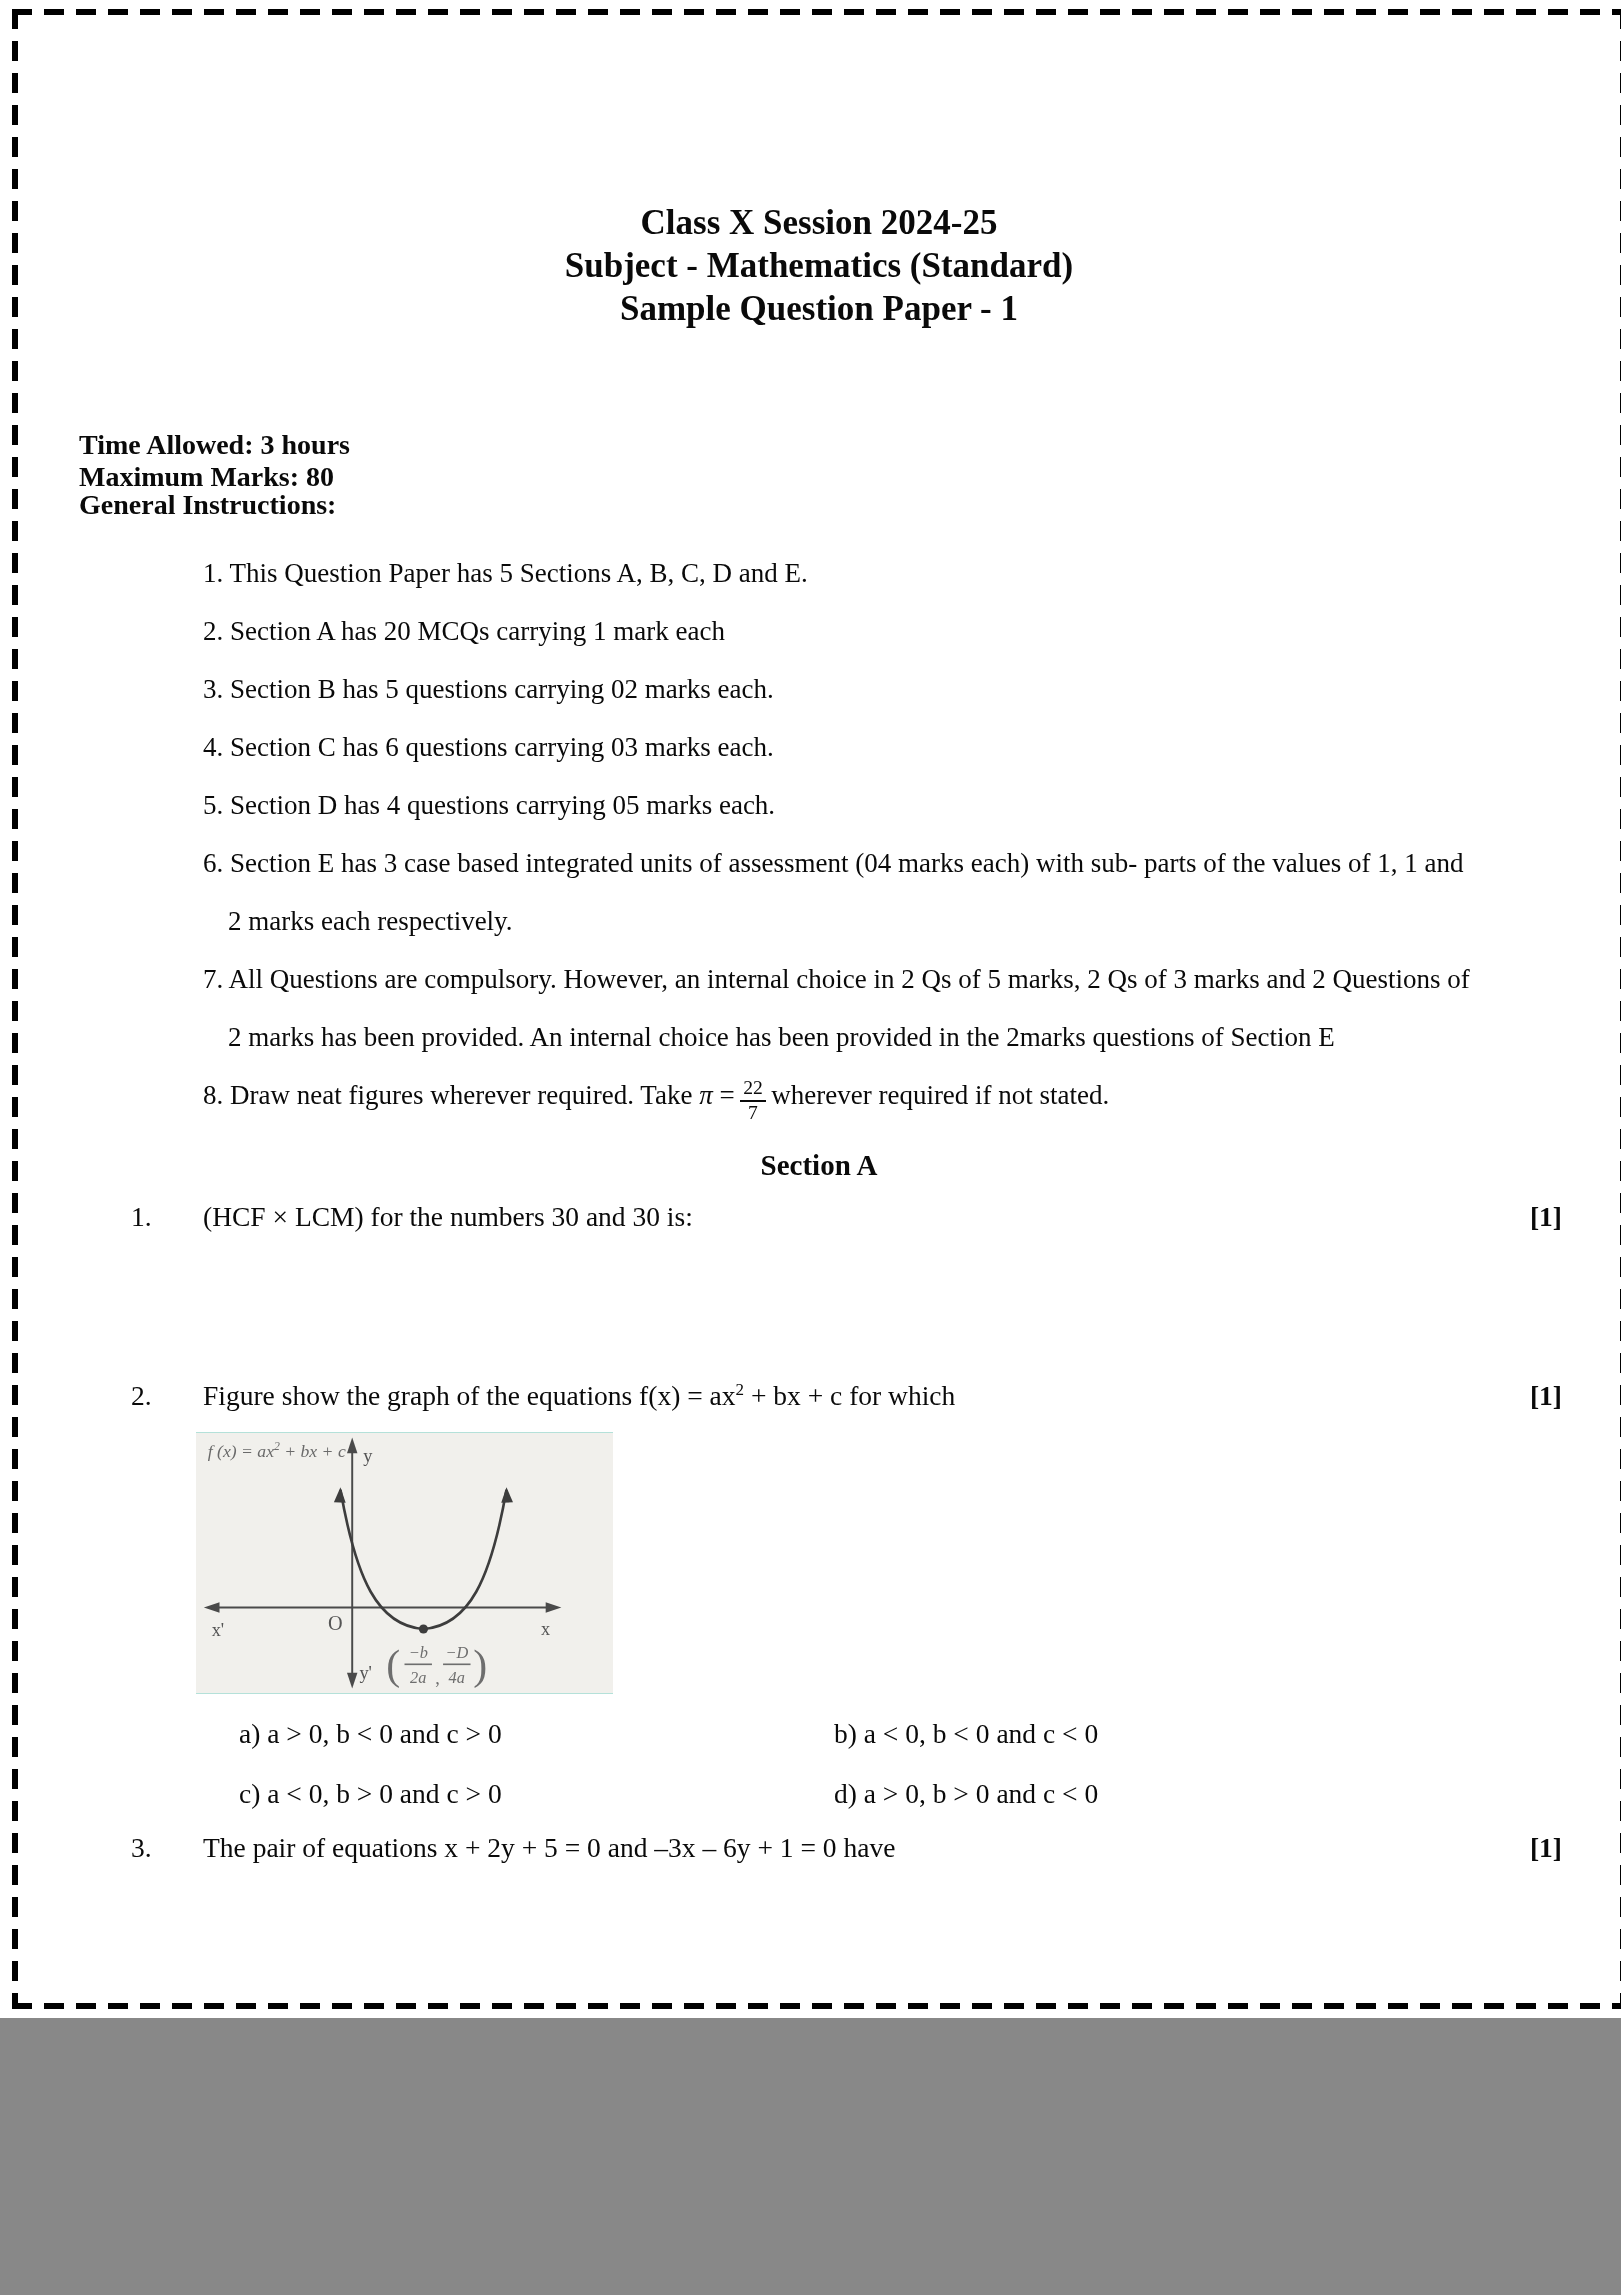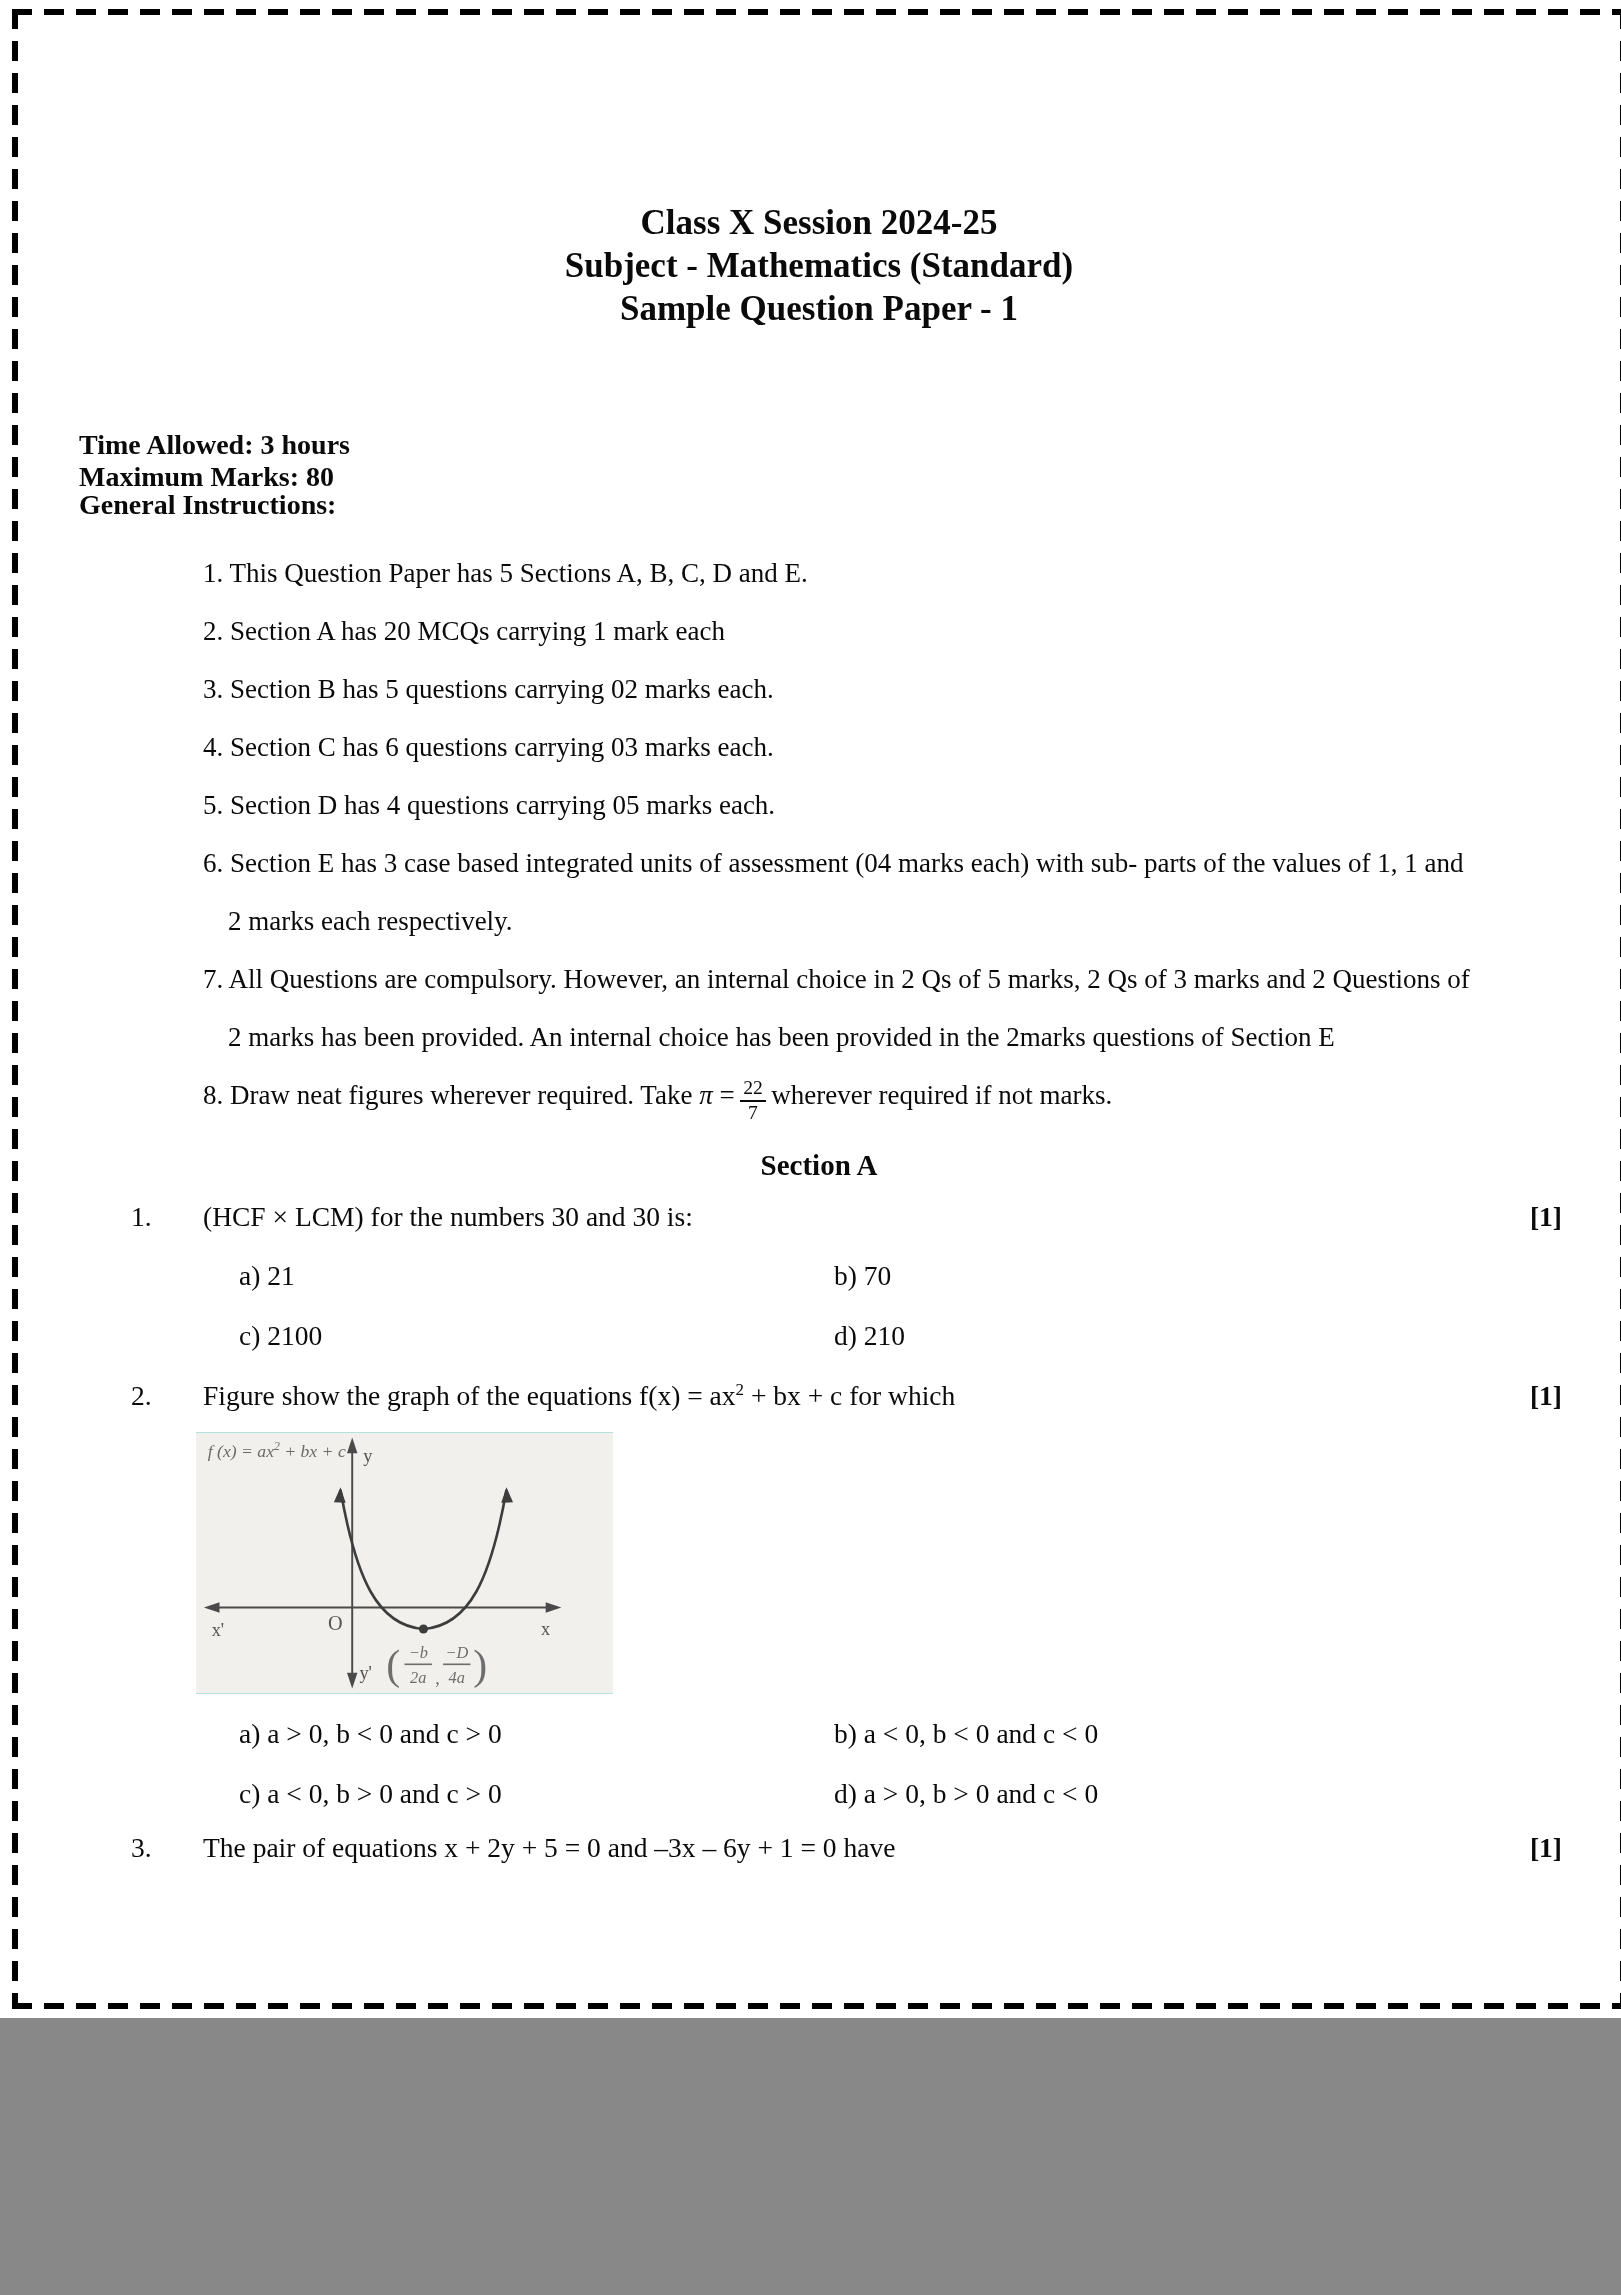--- a/index.html
+++ b/index.html
@@ -81,36 +81,30 @@
   <div class="instructions">
     <div class="instr"><span>1.</span> <span>This Question Paper has 5 Sections A, B, C, D and E.</span></div>
     <div class="instr"><span>2.</span> <span>Section A has 20 MCQs carrying 1 mark each</span></div>
     <div class="instr"><span>3.</span> <span>Section B has 5 questions carrying 02 marks each.</span></div>
     <div class="instr"><span>4.</span> <span>Section C has 6 questions carrying 03 marks each.</span></div>
     <div class="instr"><span>5.</span> <span>Section D has 4 questions carrying 05 marks each.</span></div>
     <div class="instr"><span>6.</span> <span>Section E has 3 case based integrated units of assessment (04 marks each) with sub- parts of the values of 1, 1 and
 2 marks each respectively.</span></div>
     <div class="instr"><span>7.</span> <span>All Questions are compulsory. However, an internal choice in 2 Qs of 5 marks, 2 Qs of 3 marks and 2 Questions of
 2 marks has been provided. An internal choice has been provided in the 2marks questions of Section E</span></div>
-    <div class="instr"><span>8.</span> <span>Draw neat figures wherever required. Take </span><span class="pi">π</span> <span>=</span><span class="frac"><span class="frac-top">22</span><span class="frac-bottom">7</span></span><span>wherever required if not marks.</span></div>
+    <div class="instr"><span>8.</span> <span>Draw neat figures wherever required. Take </span><span class="pi">π</span> <span>=</span><span class="frac"><span class="frac-top">22</span><span class="frac-bottom">7</span></span><span>wherever required if not stated.</span></div>
   </div>
 
   <div class="section-heading">Section A</div>
 
   <div class="question" id="q1">
     <div class="q-line">
       <span class="q-num">1.</span>
       <span class="q-text">(HCF × LCM) for the numbers 30 and 30 is:</span>
       <span class="q-marks">[1]</span>
-    </div>
-    <div class="options">
-      <span>a) 21</span>
-      <span>b) 70</span>
-      <span>c) 2100</span>
-      <span>d) 210</span>
     </div>
   </div>
 
   <div class="question" id="q2">
     <div class="q-line">
       <span class="q-num">2.</span>
       <span class="q-text"><span>Figure show the graph of the equations f(x) = ax</span><sup class="s2">2</sup><span> + bx + c for which</span></span>
       <span class="q-marks">[1]</span>
     </div>
 

